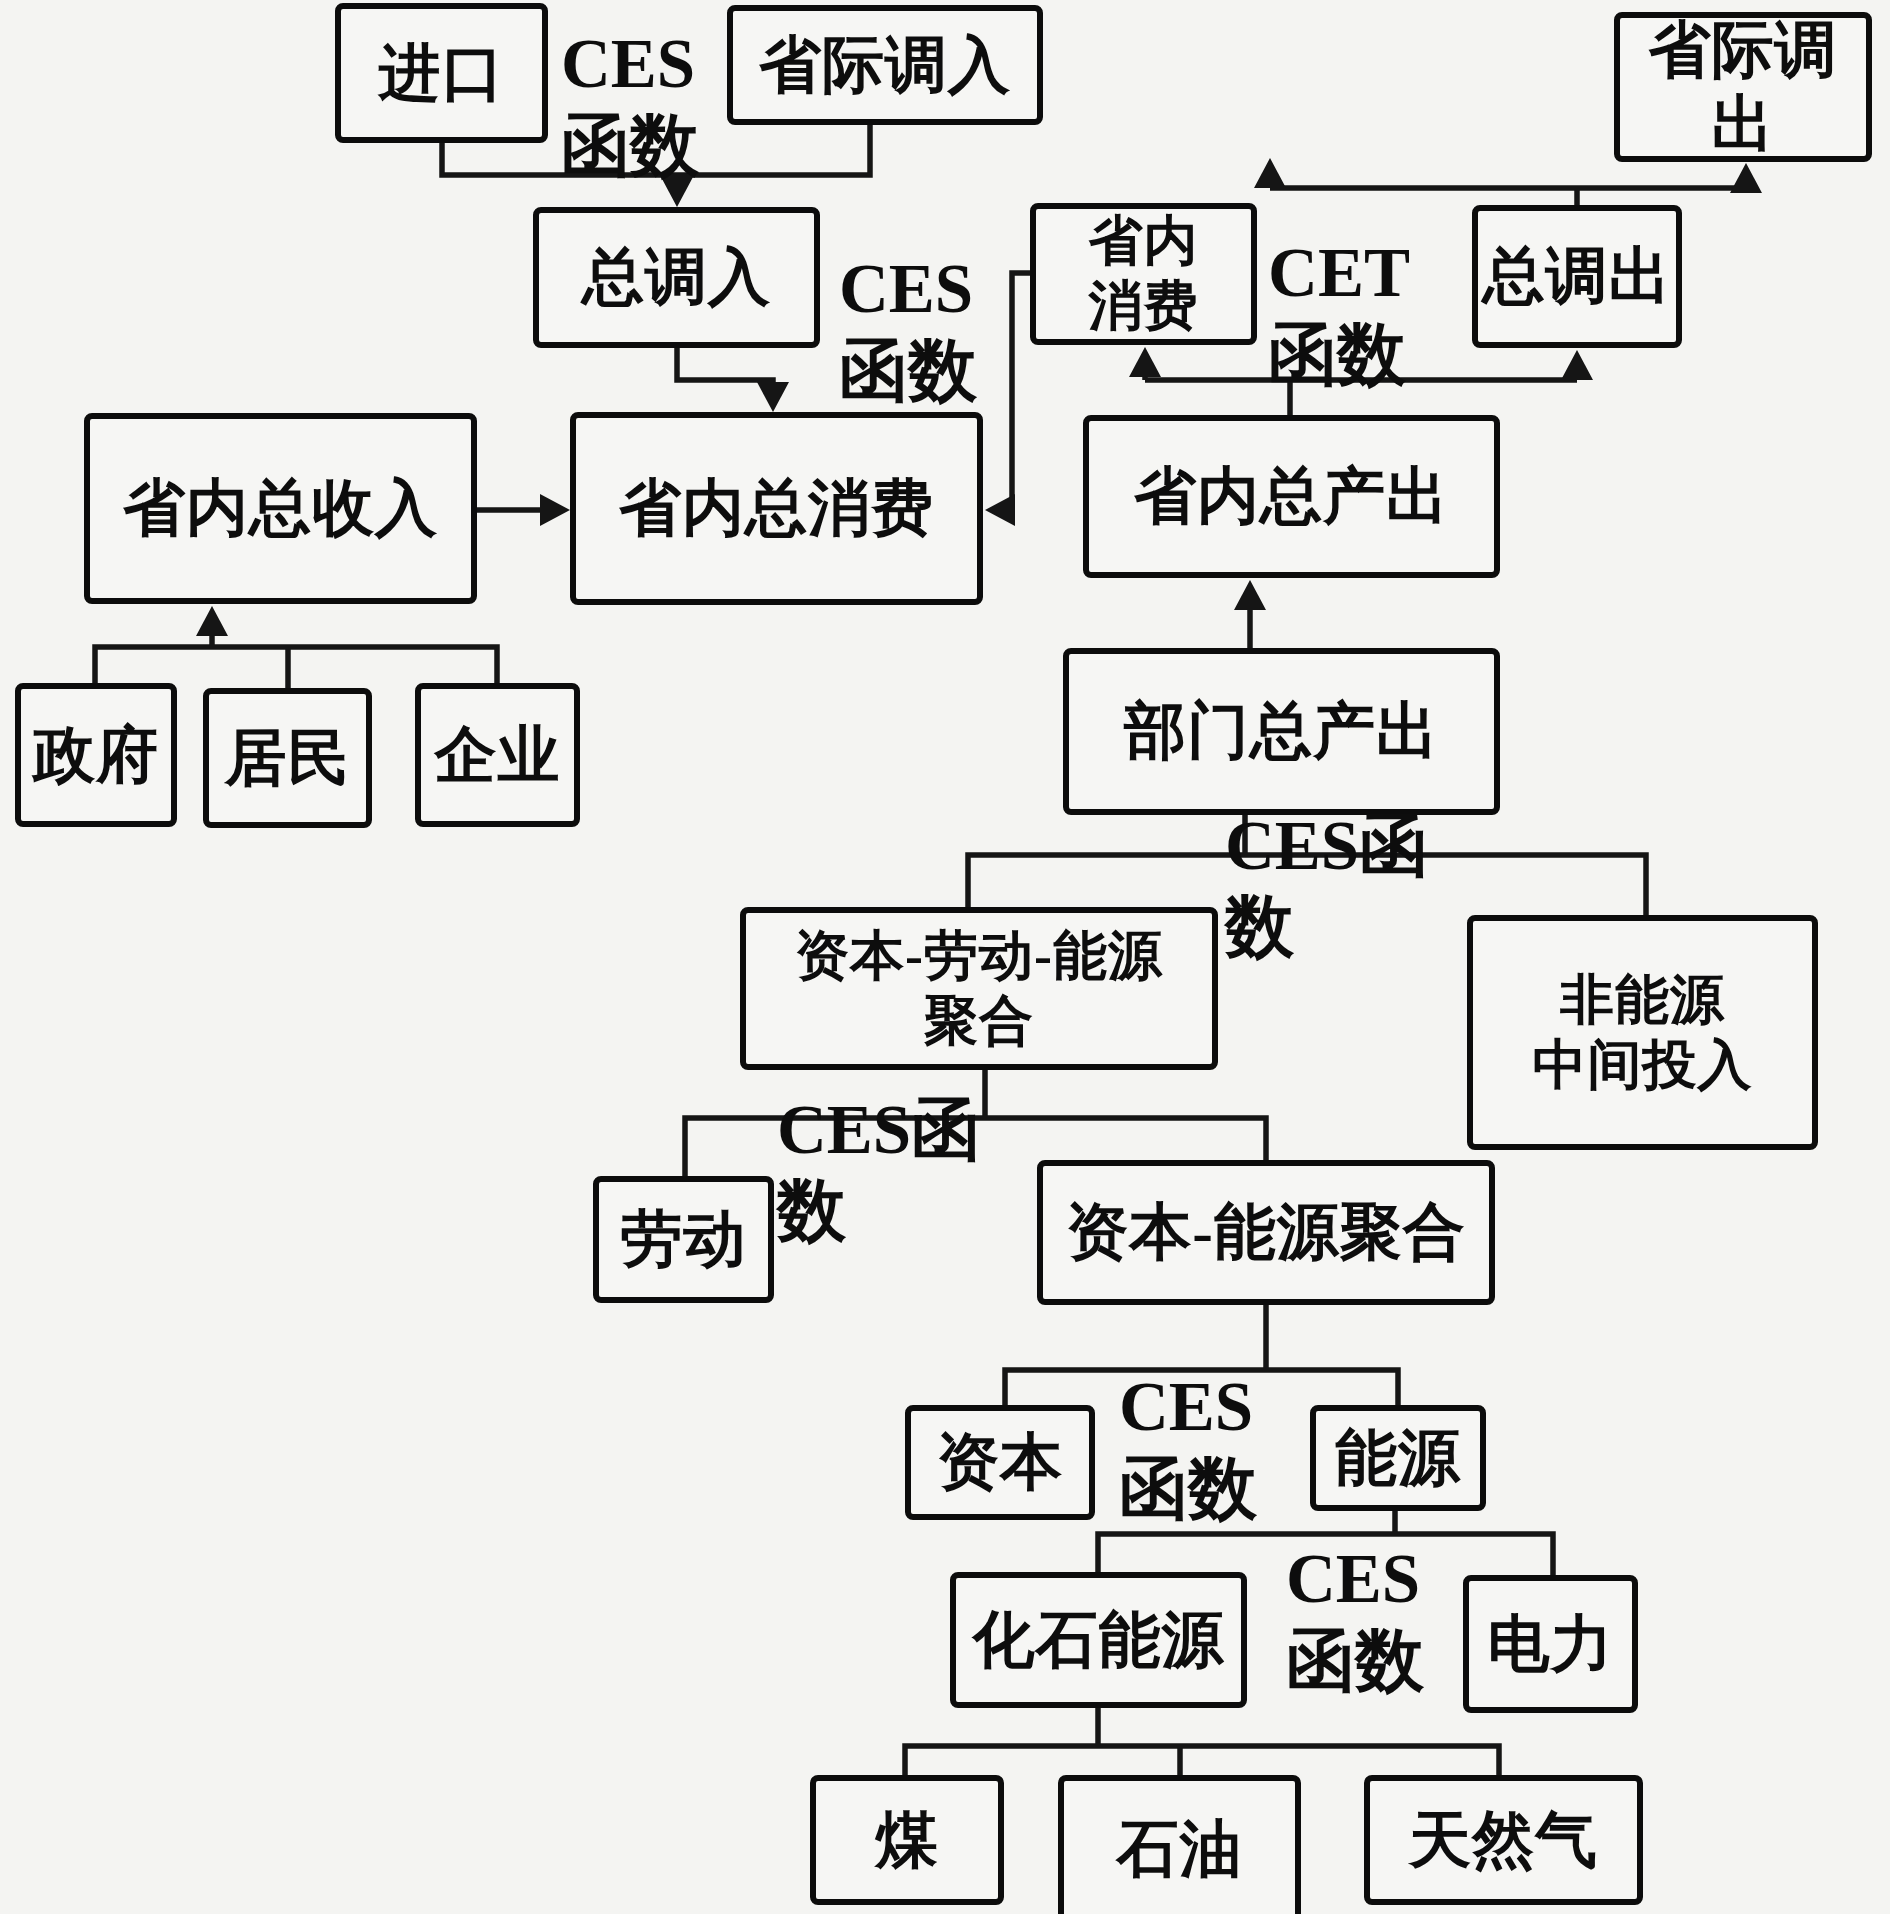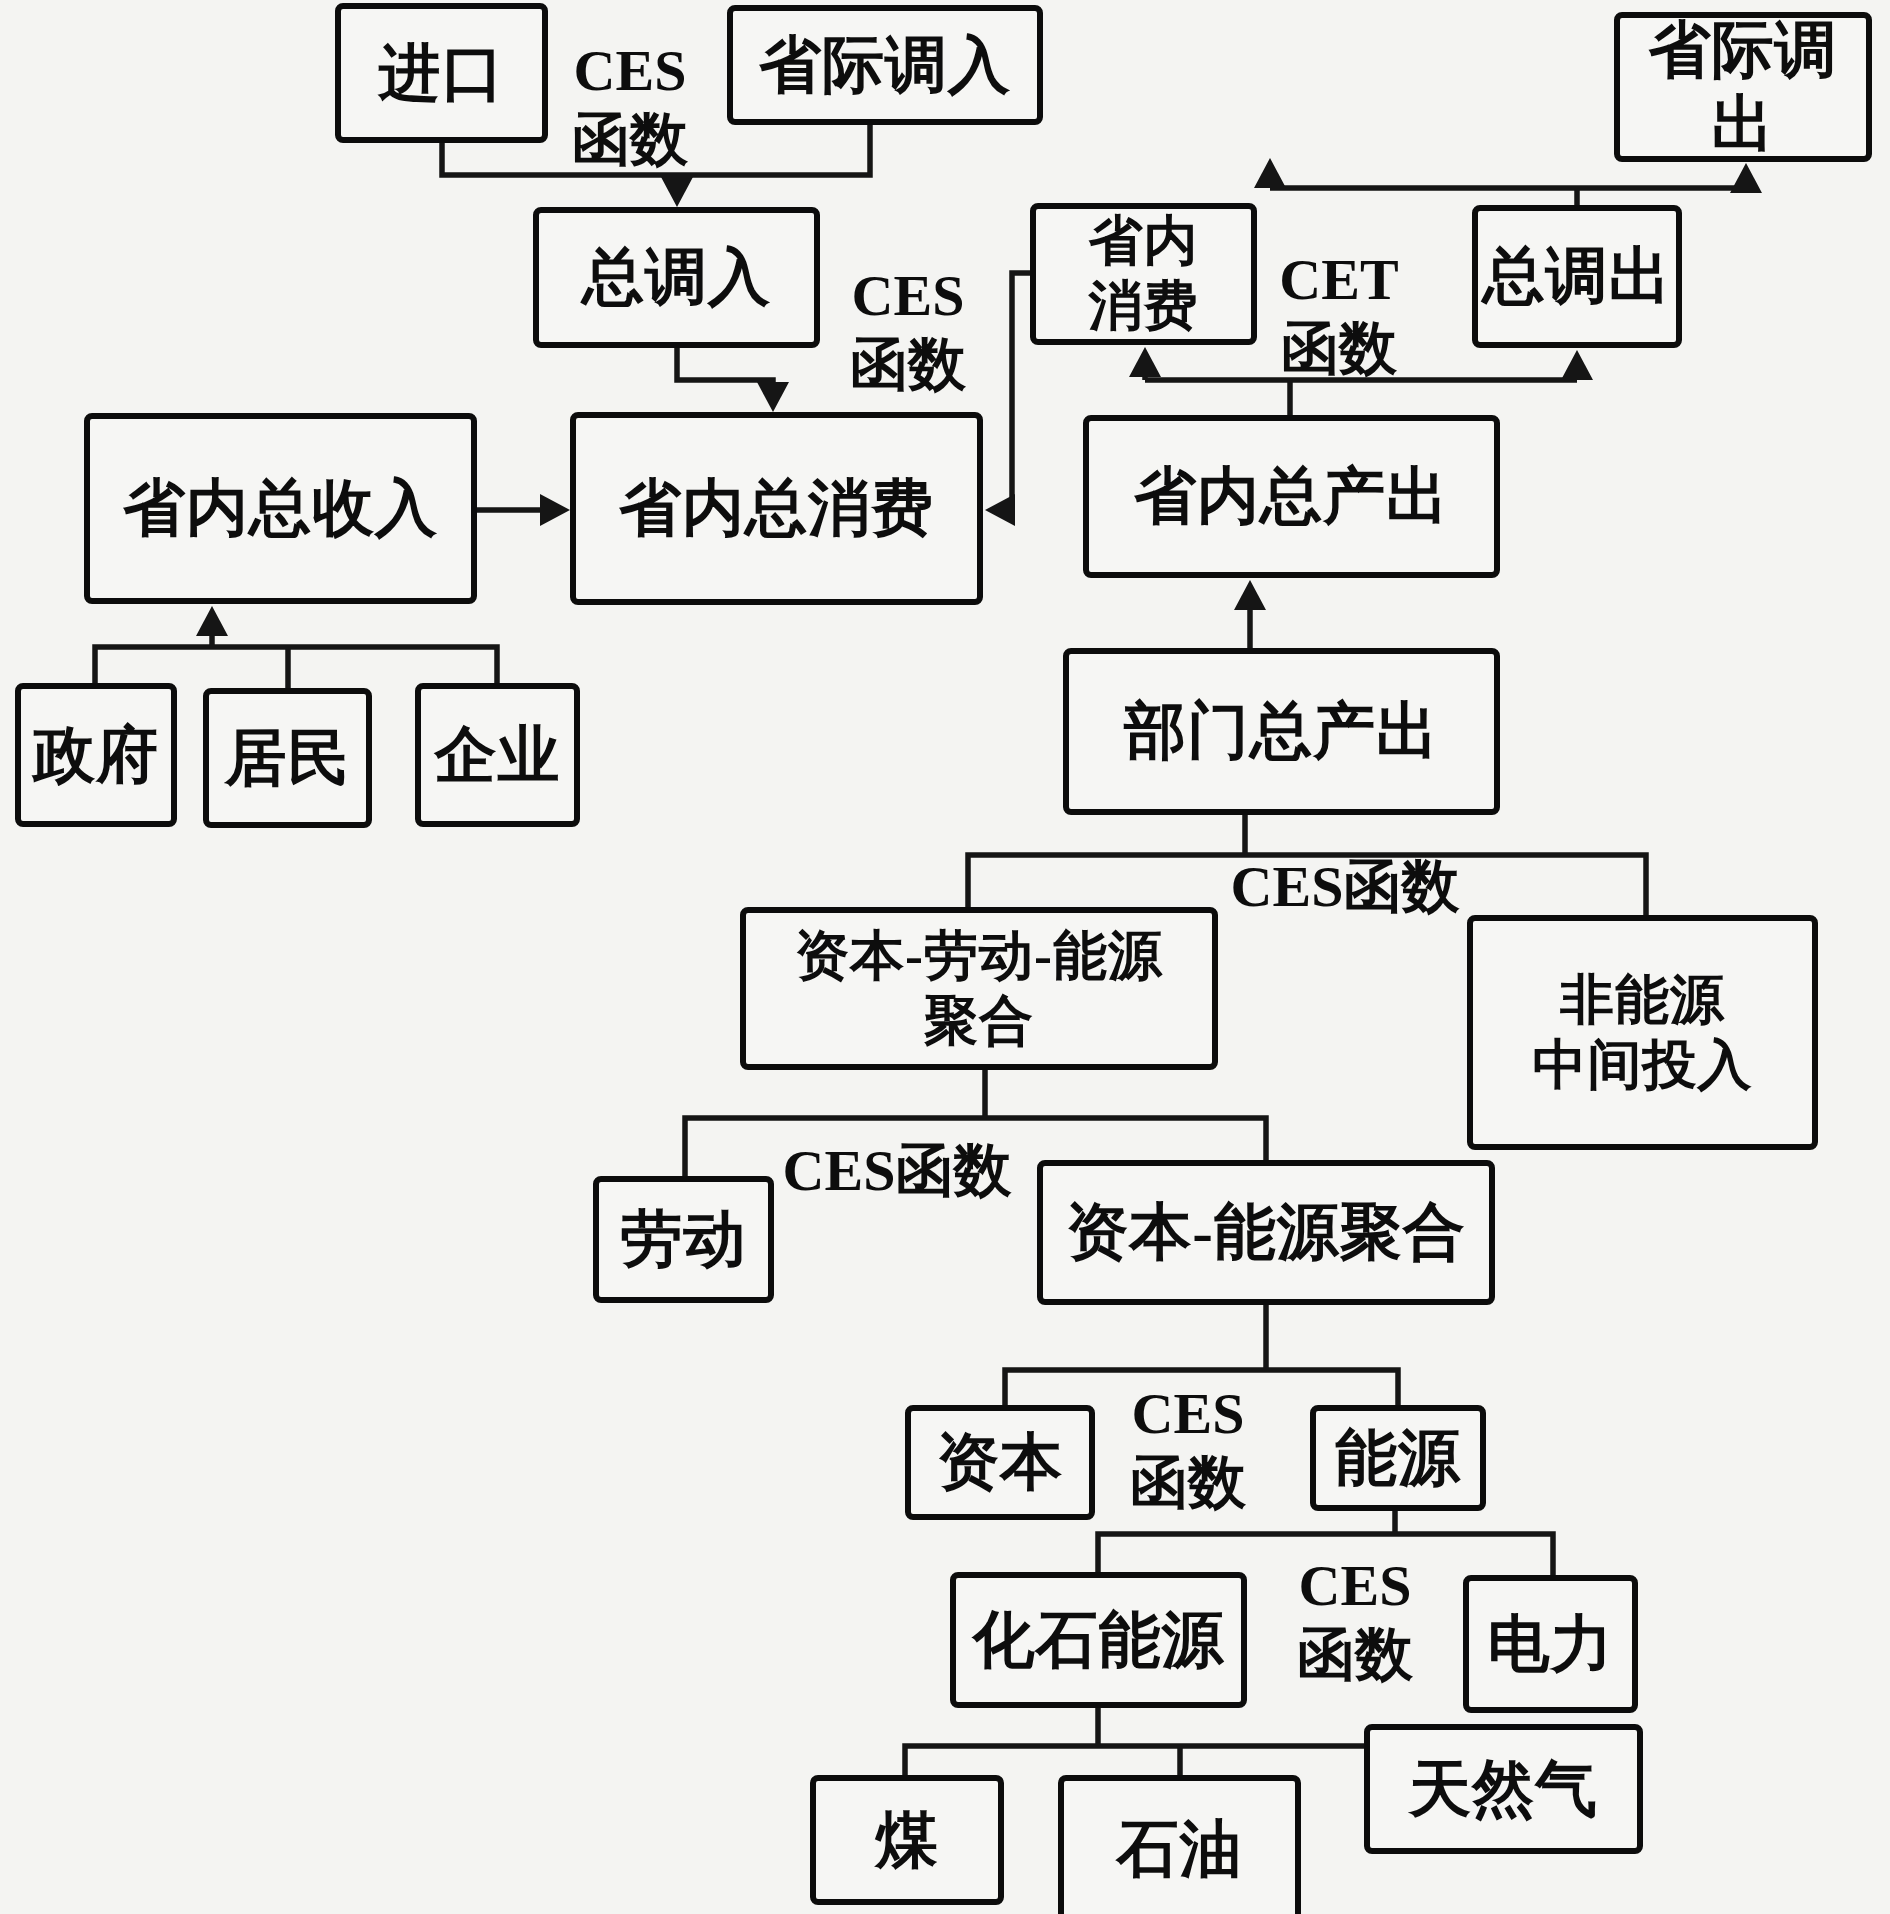--- a/index.html
+++ b/index.html
@@ -16,22 +16,22 @@
     display:flex; align-items:center; justify-content:center;
     text-align:center;
   }
   .lbl {
     white-space:pre-line; font-weight:bold; font-size:62px;
     line-height:1.2; color:#0d0d0d; letter-spacing:1px;
   }
   .lbl.sm { font-size:54px; }
   .fn {
     position:absolute; display:flex; align-items:center; justify-content:center;
-    text-align:center; white-space:pre-line;
-    font-weight:bold; font-size:58px; line-height:1.18; color:#0d0d0d;
+    white-space:pre-line;
+    font-weight:bold; font-size:69px; line-height:1.18; color:#0d0d0d;
   }
 </style>
 </head>
 <body>
 
 <div class="stage">
 
   <svg class="layer" width="1890" height="1914" viewBox="0 0 1890 1914" fill="none" stroke="#151515" stroke-width="5.5">
 
     <path d="M442,143 V175 H870 V125 M677,175 V180"></path>
@@ -136,21 +136,21 @@
     </div>
   <div class="node" style="left:1463px;top:1575px;width:175px;height:138px">
       <span class="lbl">电力</span>
     </div>
   <div class="node" style="left:810px;top:1775px;width:194px;height:130px">
       <span class="lbl">煤</span>
     </div>
   <div class="node" style="left:1058px;top:1775px;width:243px;height:148px">
       <span class="lbl">石油</span>
     </div>
-  <div class="node" style="left:1364px;top:1724px;width:279px;height:130px">
+  <div class="node" style="left:1364px;top:1775px;width:279px;height:130px">
       <span class="lbl">天然气</span>
     </div>
 
   <div class="fn" style="left:545px;top:33px;width:170px;height:145px">CES
 函数</div>
   <div class="fn" style="left:833px;top:258px;width:150px;height:145px">CES
 函数</div>
   <div class="fn" style="left:1264px;top:242px;width:150px;height:145px">CET
 函数</div>
   <div class="fn" style="left:1225px;top:856px;width:240px;height:62px">CES函数</div>

